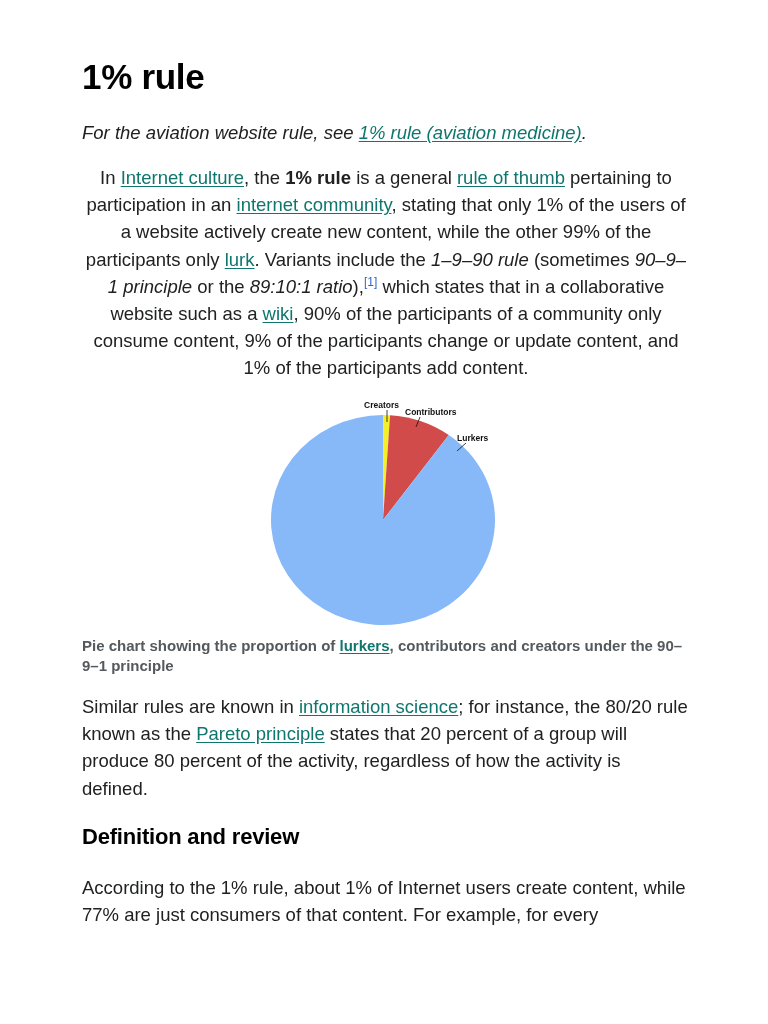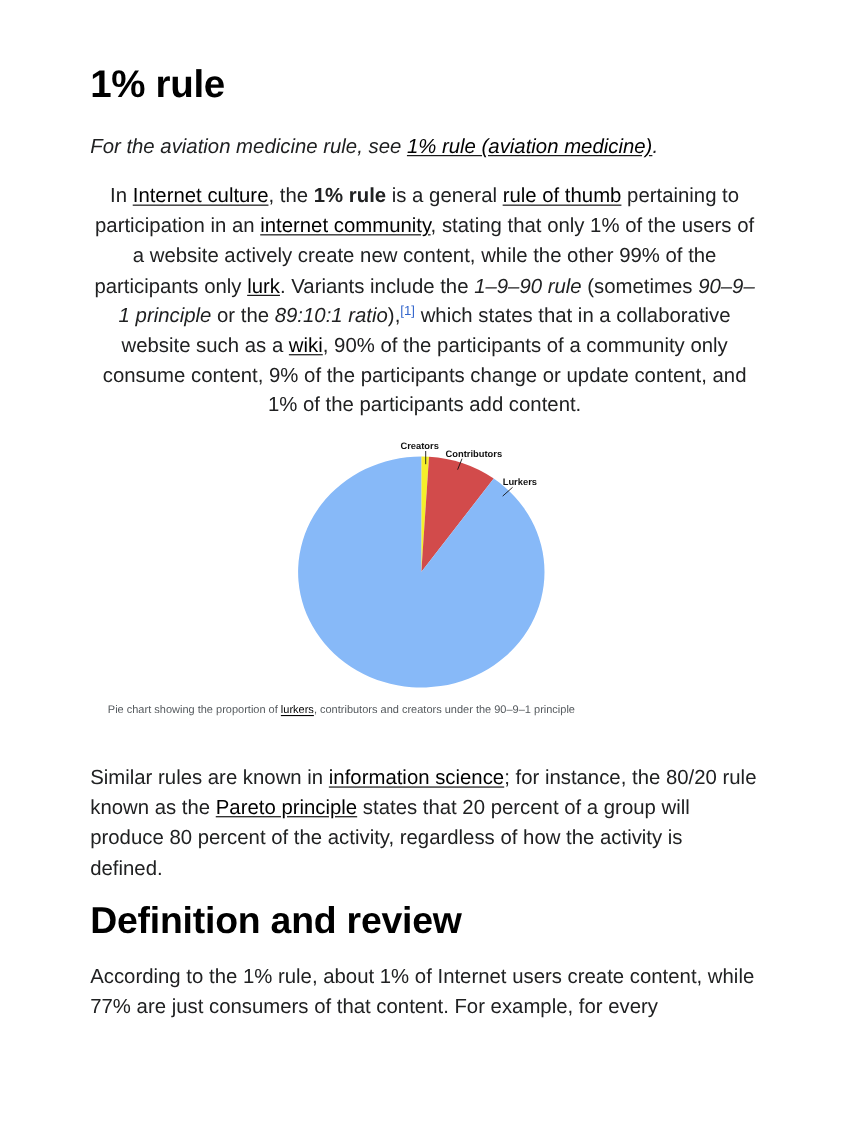--- a/index.html
+++ b/index.html
@@ -2,40 +2,40 @@
 <html><head>
 <meta charset="utf-8">
 <style>
   html, body { margin: 0; padding: 0; background: #ffffff; }
   body { width: 768px; height: 1024px; overflow: hidden; position: relative;
          font-family: "Liberation Sans", "DejaVu Sans", sans-serif; color: #202122; }
   .page { position: absolute; left: 82px; top: 0; width: 608px; }
   h1 { font-size: 35px; font-weight: bold; margin: 0; position: absolute; top: 56px; left: 0;
        letter-spacing: -0.3px; color: #000; line-height: 42px; }
   .hatnote { position: absolute; top: 119px; left: 0; font-style: italic; font-size: 18.5px; line-height: 27px; color: #202122; white-space: nowrap; }
-  a { color: #000000; text-decoration: underline; text-underline-offset: 2px; }
+  a { color: #0f766e; text-decoration: underline; text-underline-offset: 2px; }
   .para { position: absolute; left: 0; width: 608px; font-size: 18.5px; line-height: 27.2px; color: #202122; }
   .p1 { top: 164px; text-align: center; }
   .p2 { top: 693px; }
   .p3 { top: 874px; }
   sup { font-size: 12px; line-height: 0; vertical-align: 7px; }
   .figure { position: absolute; left: 0; top: 396px; width: 608px; }
   .pie-wrap { position: absolute; left: 186px; top: 0; width: 240px; height: 235px; }
-  .caption { position: absolute; top: 636px; left: 16px; width: 608px; font-size: 10px; line-height: 20px; color: #54595d; }
-  h2 { position: absolute; top: 820px; left: 0; margin: 0; font-size: 34px; font-weight: bold; color: #000; line-height: 34px; letter-spacing: -0.2px; }
+  .caption { position: absolute; top: 636px; left: 0; width: 608px; font-size: 15px; line-height: 20px; color: #54595d; font-weight: bold; }
+  h2 { position: absolute; top: 820px; left: 0; margin: 0; font-size: 22px; font-weight: bold; color: #000; line-height: 34px; letter-spacing: -0.2px; }
   .pie-label { font-family: "Liberation Sans", "DejaVu Sans", sans-serif; font-weight: bold; font-size: 8.5px; fill: #111; }
 </style>
 </head>
 <body>
 
 <div class="page">
 
   <h1>1% rule</h1>
 
-  <div class="hatnote"><span>For the aviation medicine rule, see </span><a href="#">1% rule (aviation medicine)</a><span>.</span></div>
+  <div class="hatnote"><span>For the aviation website rule, see </span><a href="#">1% rule (aviation medicine)</a><span>.</span></div>
 
   <p class="para p1" style="margin:0"><span>In </span><a href="#">Internet culture</a><span>, the </span><b>1% rule</b><span> is a general </span><a href="#">rule of thumb</a><span> pertaining to participation in an </span><a href="#">internet community</a><span>, stating that only 1% of the users of a website actively create new content, while the other 99% of the participants only </span><a href="#">lurk</a><span>. Variants include the </span><i>1–9–90 rule</i><span> (sometimes </span><i>90–9–1 principle</i><span> or the </span><i>89:10:1 ratio</i><span>),</span><sup><a href="#" style="text-decoration:none;color:#3366cc">[1]</a></sup><span> which states that in a collaborative website such as a </span><a href="#">wiki</a><span>, 90% of the participants of a community only consume content, 9% of the participants change or update content, and 1% of the participants add content.</span></p>
 
   <div class="figure">
     <div class="pie-wrap">
       <svg width="240" height="235" viewBox="0 0 240 235" xmlns="http://www.w3.org/2000/svg" id="pie-svg">
 
         <g id="pie-slices">
             <path d="M115,124 L115,19 A112,105 0 0 1 122.0325381872831,19.20719351503149 Z" fill="#f5ef2a"></path>
             <path d="M115,124 L122.0325381872831,19.20719351503149 A112,105 0 0 1 180.831948256757,39.053215590630515 Z" fill="#d24b4b"></path>

